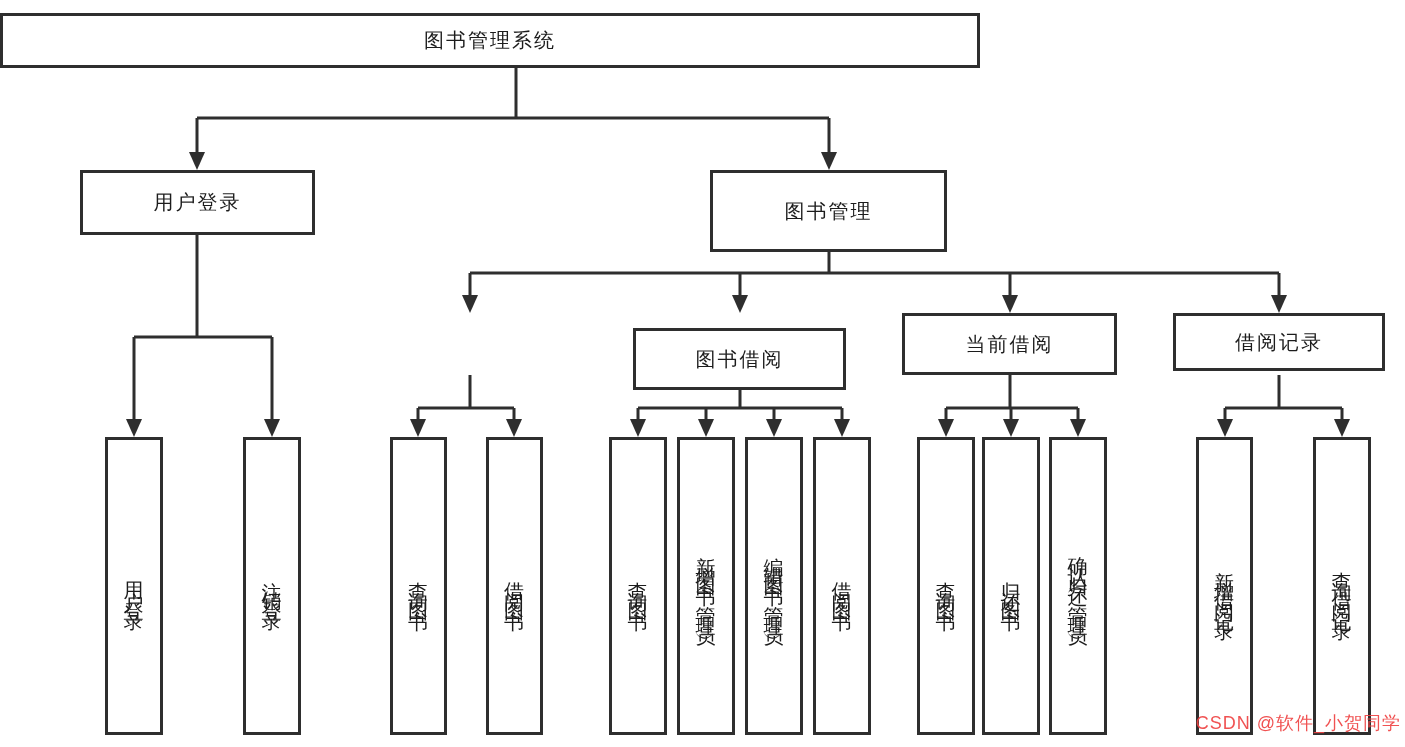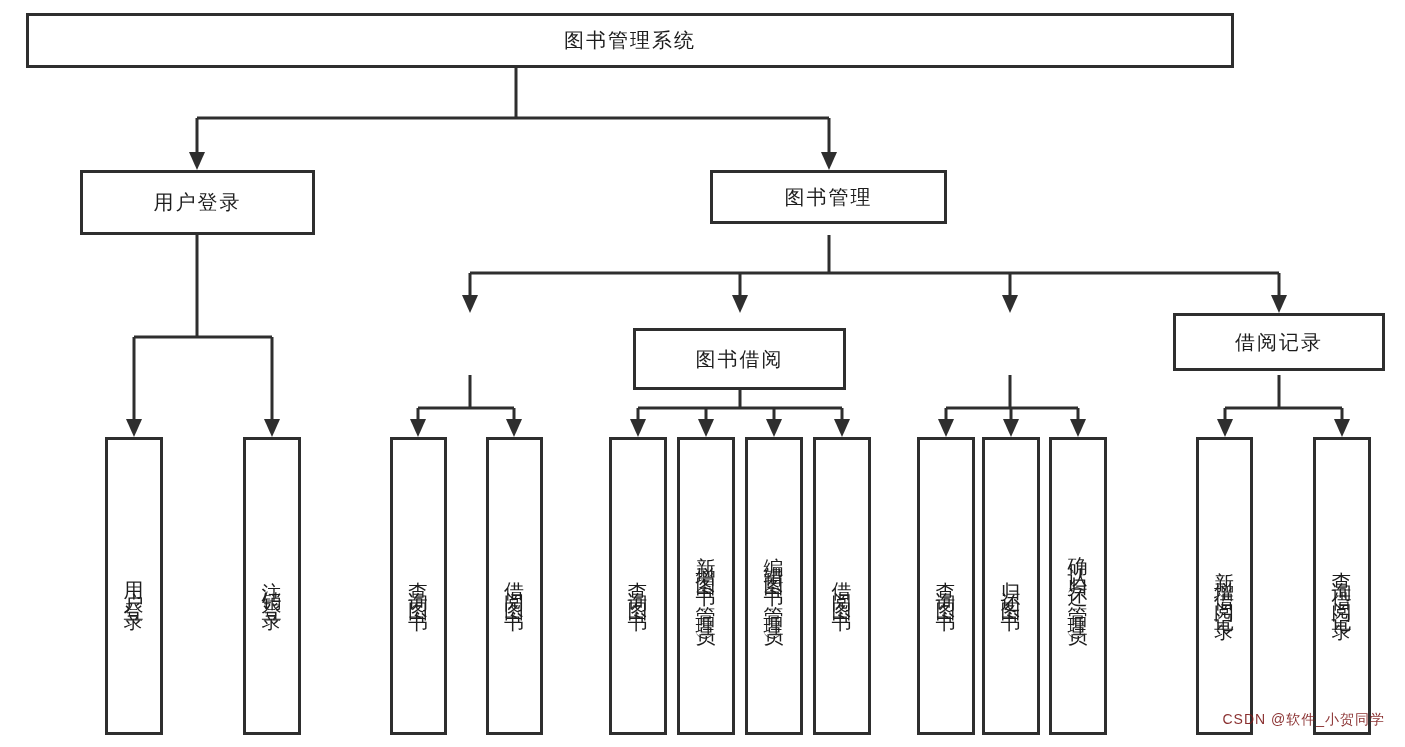--- a/index.html
+++ b/index.html
@@ -6,22 +6,22 @@
   body{font-family:"Liberation Sans", sans-serif;}
   .stage{position:relative;width:1405px;height:747px;background:#ffffff;overflow:hidden;}
   .connectors{position:absolute;left:0;top:0;z-index:1;}
   .node{position:absolute;z-index:2;background:#ffffff;border:3px solid #2e2e2e;
         box-sizing:border-box;display:flex;align-items:center;justify-content:center;
         color:#1c1c1c;}
   .node.h span{font-size:20px;letter-spacing:2px;white-space:nowrap;}
   .node.v span{writing-mode:vertical-rl;text-orientation:mixed;font-size:20px;
                letter-spacing:10px;line-height:1;}
   .leaf{top:437px;height:298px;}
-  .watermark{position:absolute;z-index:5;right:20px;top:711px;font-size:14px;
-             color:#7f1d1d;opacity:.92;letter-spacing:1px;white-space:nowrap;}
+  .watermark{position:absolute;z-index:5;right:4px;top:711px;font-size:18px;
+             color:#ef4444;opacity:.92;letter-spacing:1px;white-space:nowrap;}
 </style>
 </head>
 <body>
 
 <div class="stage">
 
   <svg class="connectors" width="1405" height="747" viewBox="0 0 1405 747" xmlns="http://www.w3.org/2000/svg">
     <g stroke="#2e2e2e" stroke-width="3" fill="none">
 
       <path d="M516 68 V118 M197 118 H829 M197 118 V154 M829 118 V154"></path>
@@ -54,33 +54,36 @@
       <polygon points="766,419 782,419 774,437"></polygon>
       <polygon points="834,419 850,419 842,437"></polygon>
       <polygon points="938,419 954,419 946,437"></polygon>
       <polygon points="1003,419 1019,419 1011,437"></polygon>
       <polygon points="1070,419 1086,419 1078,437"></polygon>
       <polygon points="1217,419 1233,419 1225,437"></polygon>
       <polygon points="1334,419 1350,419 1342,437"></polygon>
     </g>
   </svg>
 
-  <div class="node h" style="left:26px;top:13px;width:1208px;height:55px">
+  <div class="node h" style="left:0;top:13px;width:980px;height:55px">
     <span>图书管理系统</span>
   </div>
 
   <div class="node h" style="left:80px;top:170px;width:235px;height:65px">
     <span>用户登录</span>
   </div>
-  <div class="node h" style="left:710px;top:170px;width:237px;height:54px">
+  <div class="node h" style="left:710px;top:170px;width:237px;height:82px">
     <span>图书管理</span>
   </div>
 
   <div class="node h" style="left:633px;top:328px;width:213px;height:62px">
     <span>图书借阅</span>
+  </div>
+  <div class="node h" style="left:902px;top:313px;width:215px;height:62px">
+    <span>当前借阅</span>
   </div>
   <div class="node h" style="left:1173px;top:313px;width:212px;height:58px">
     <span>借阅记录</span>
   </div>
 
   <div class="node v leaf" style="left:105px;width:58px">
     <span>用户登录</span>
   </div>
   <div class="node v leaf" style="left:243px;width:58px">
     <span>注销登录</span>

